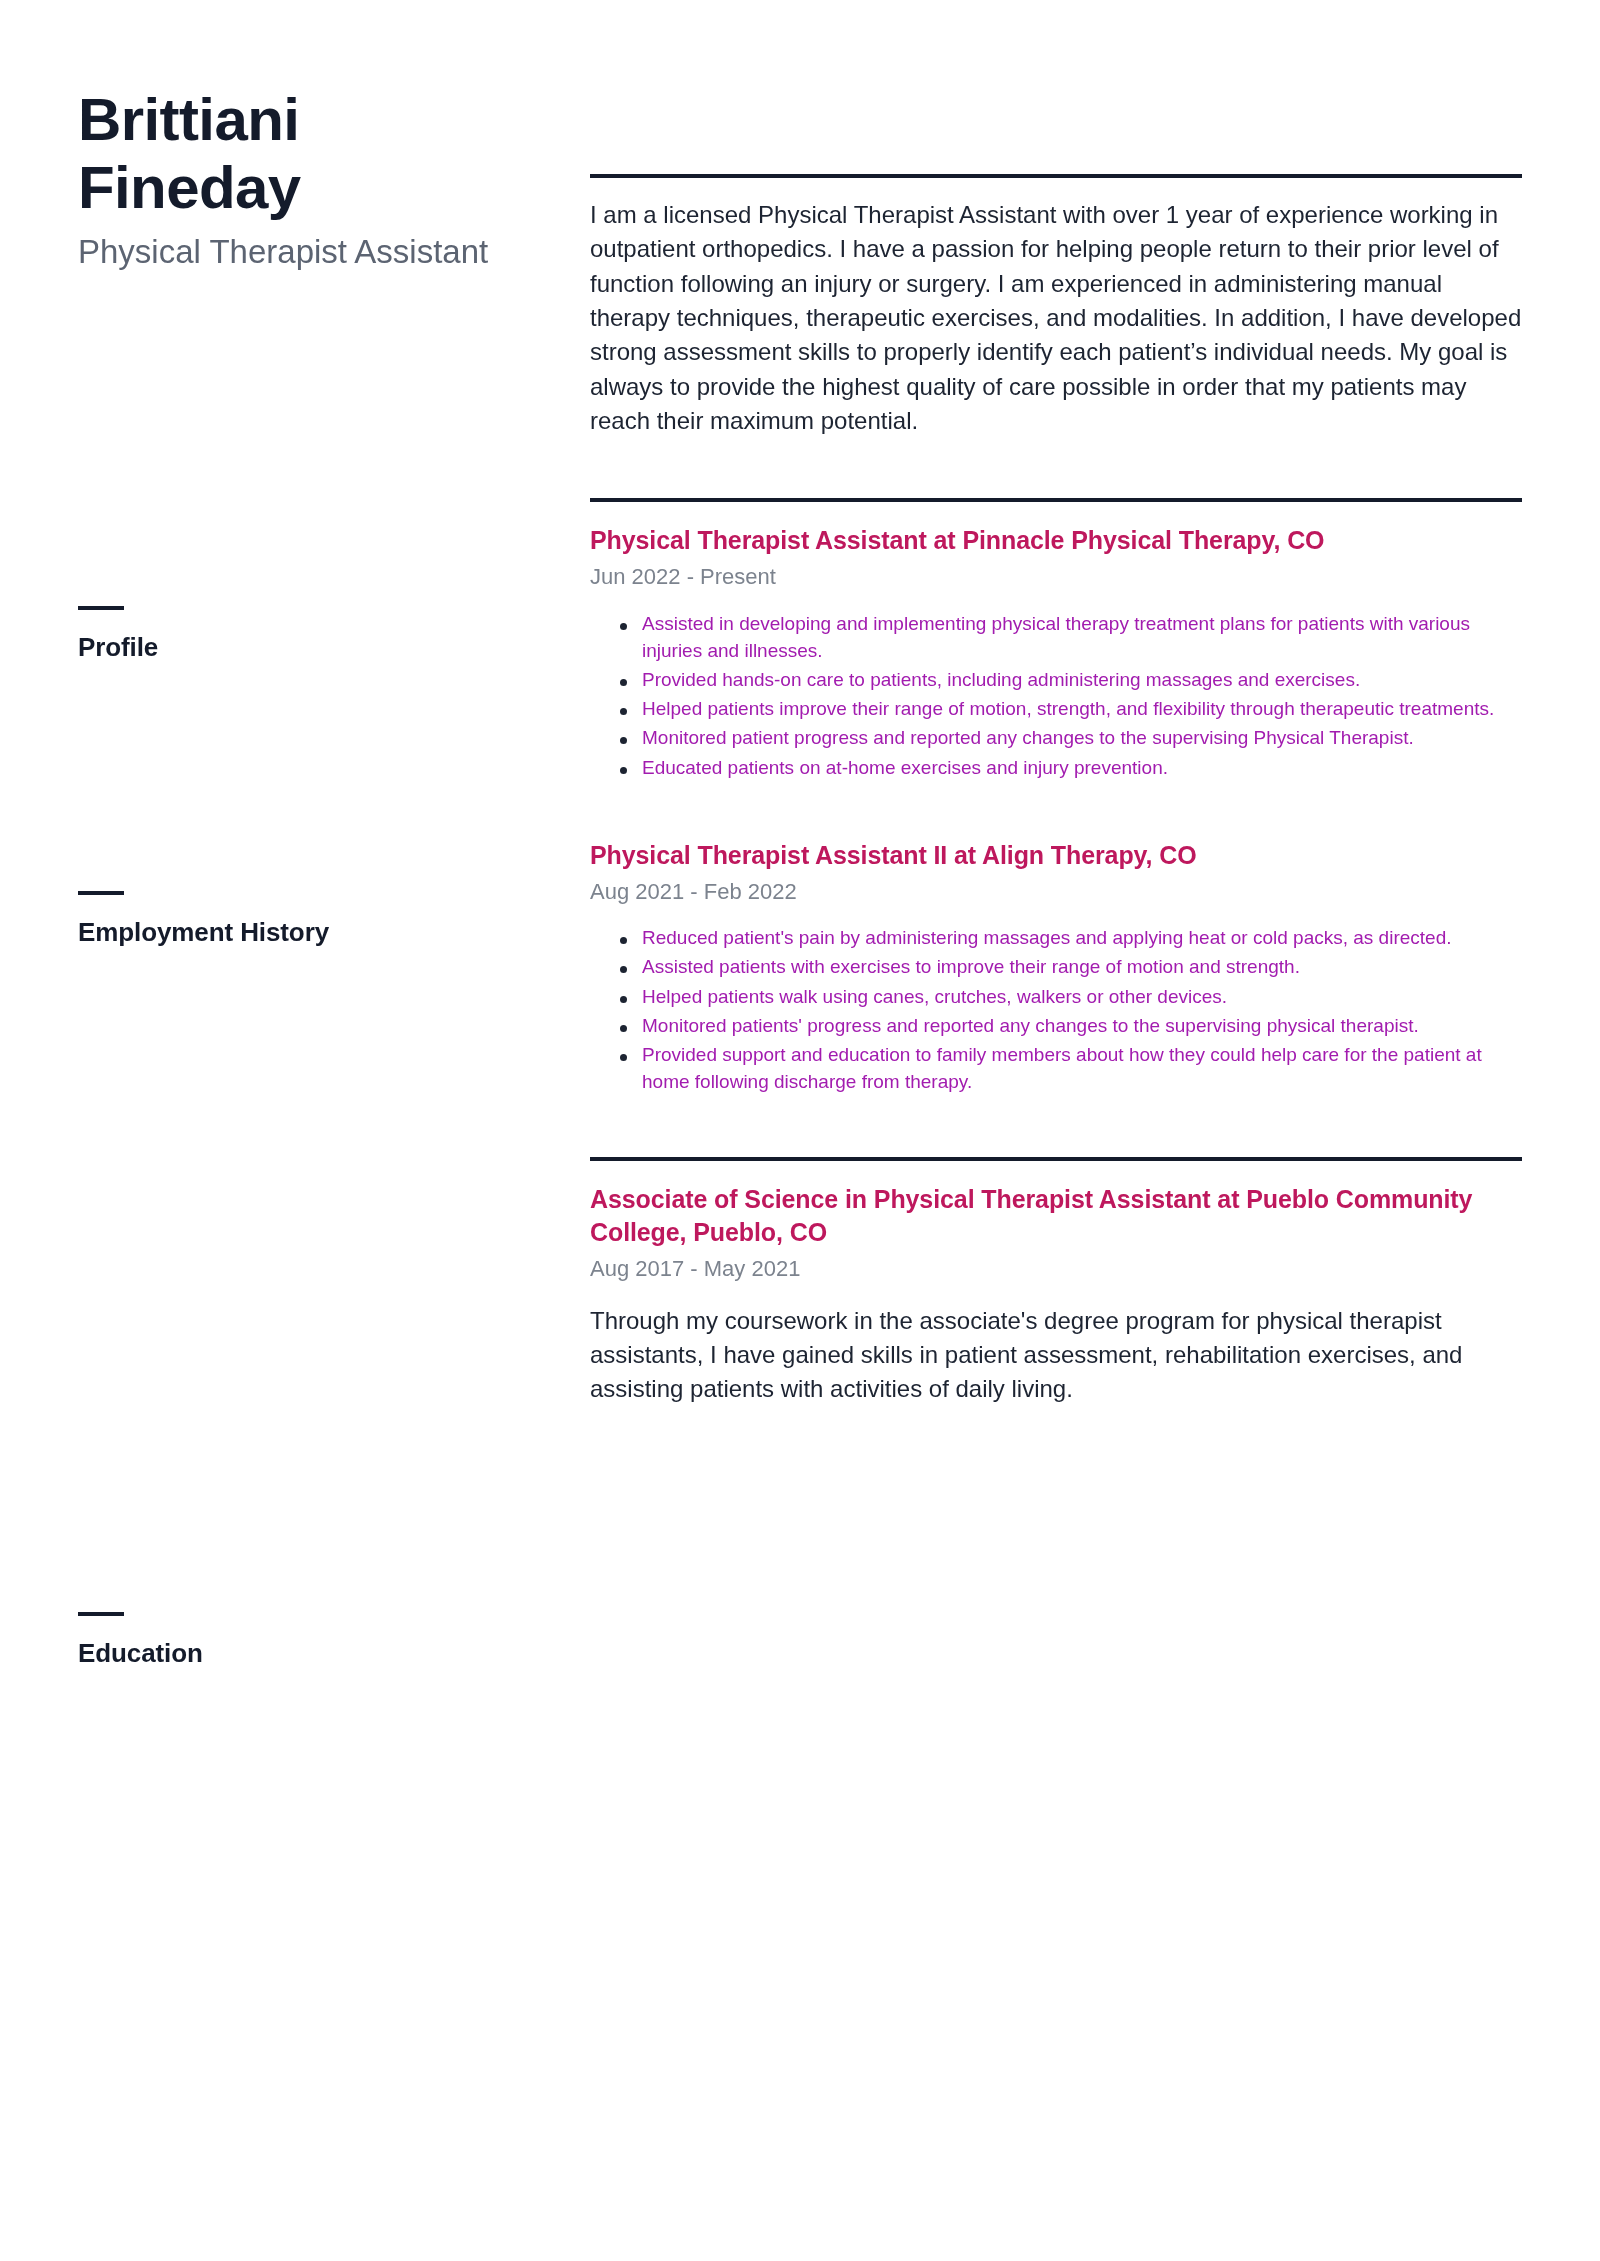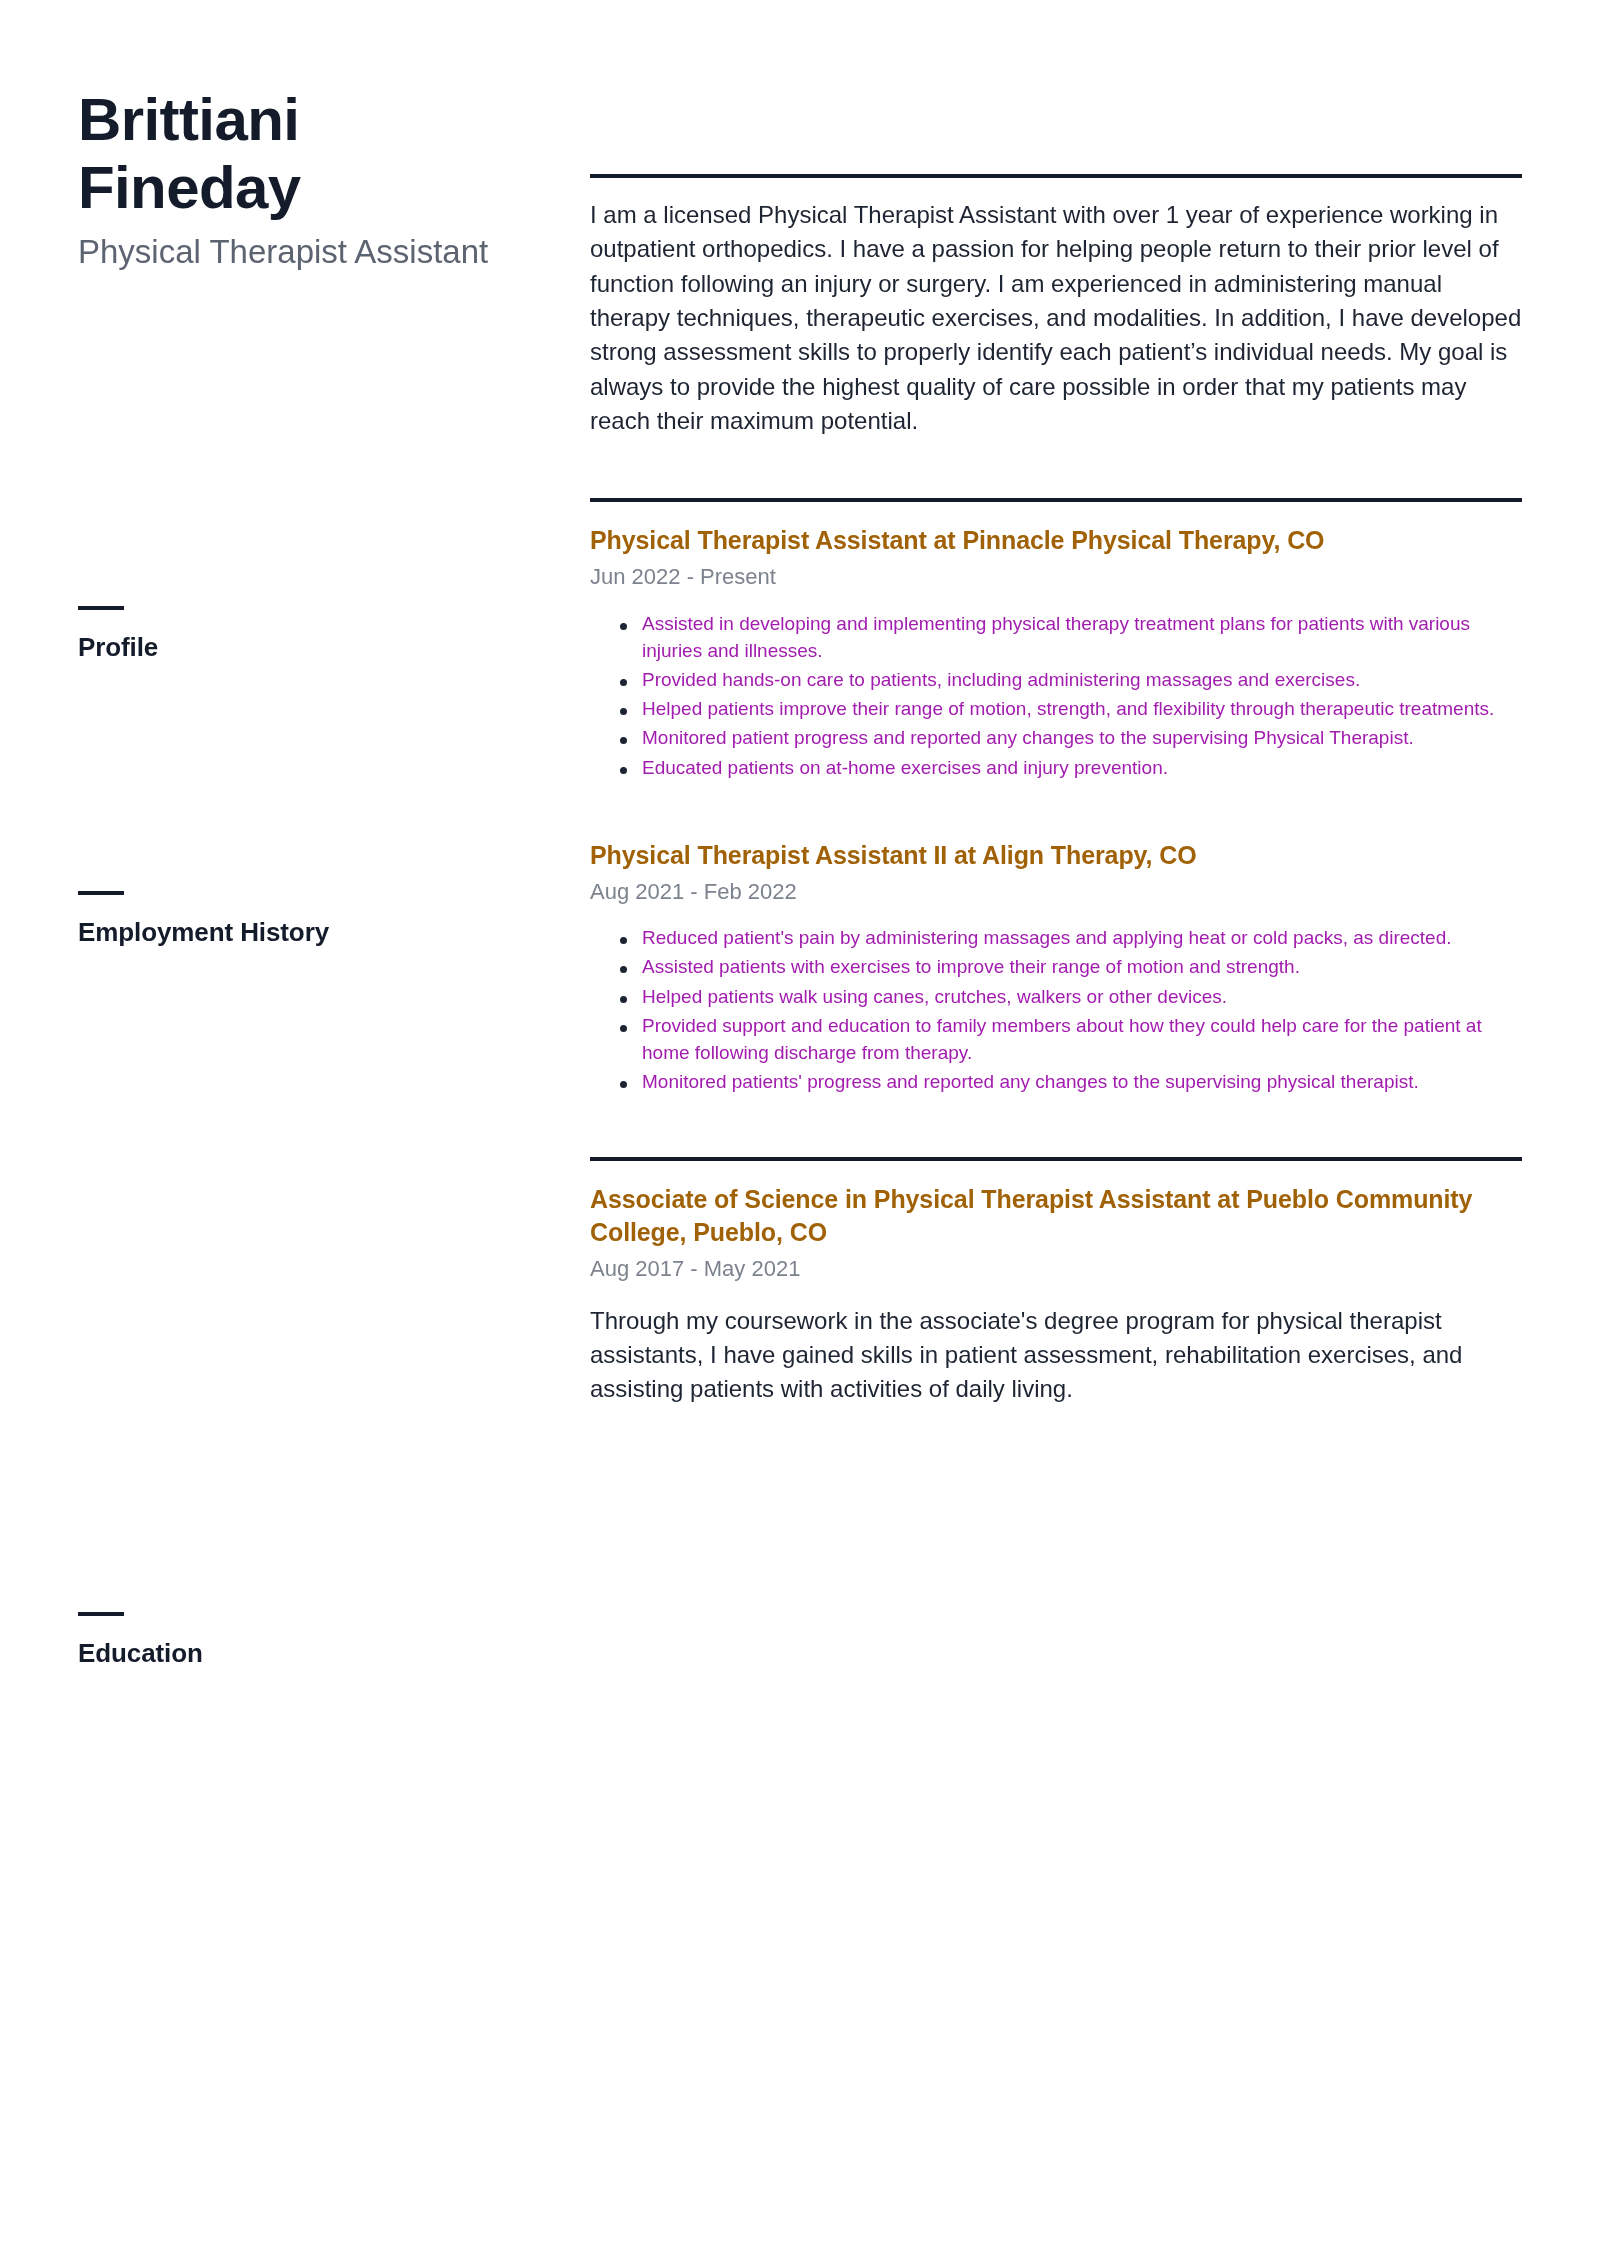--- a/index.html
+++ b/index.html
@@ -111,21 +111,21 @@
     line-height: 1.43;
     color: #1d2432;
     margin: 20px 0 0 0;
   }
 
   .entry { margin-top: 22px; }
   .entry:first-of-type { margin-top: 22px; }
   .entry-title {
     font-size: 25px;
     font-weight: 700;
-    color: #a16207;
+    color: #be185d;
     line-height: 1.32;
     margin: 0;
     letter-spacing: -0.1px;
   }
   .entry-date {
     font-size: 22px;
     color: #7c838e;
     margin: 6px 0 0 0;
     line-height: 1.3;
   }
@@ -218,22 +218,22 @@
 
       <div class="gap-sm"></div>
 
       <div class="entry">
         <div class="entry-title">Physical Therapist Assistant II at Align Therapy, CO</div>
         <div class="entry-date">Aug 2021 - Feb 2022</div>
         <ul class="bullets">
           <li>Reduced patient's pain by administering massages and applying heat or cold packs, as directed.</li>
           <li>Assisted patients with exercises to improve their range of motion and strength.</li>
           <li>Helped patients walk using canes, crutches, walkers or other devices.</li>
+          <li>Monitored patients' progress and reported any changes to the supervising physical therapist.</li>
           <li>Provided support and education to family members about how they could help care for the patient at home following discharge from therapy.</li>
-          <li>Monitored patients' progress and reported any changes to the supervising physical therapist.</li>
         </ul>
       </div>
     </div>
 
     <div class="gap-md"></div>
 
     <div class="block">
       <div class="rule"></div>
 
       <div class="entry">

